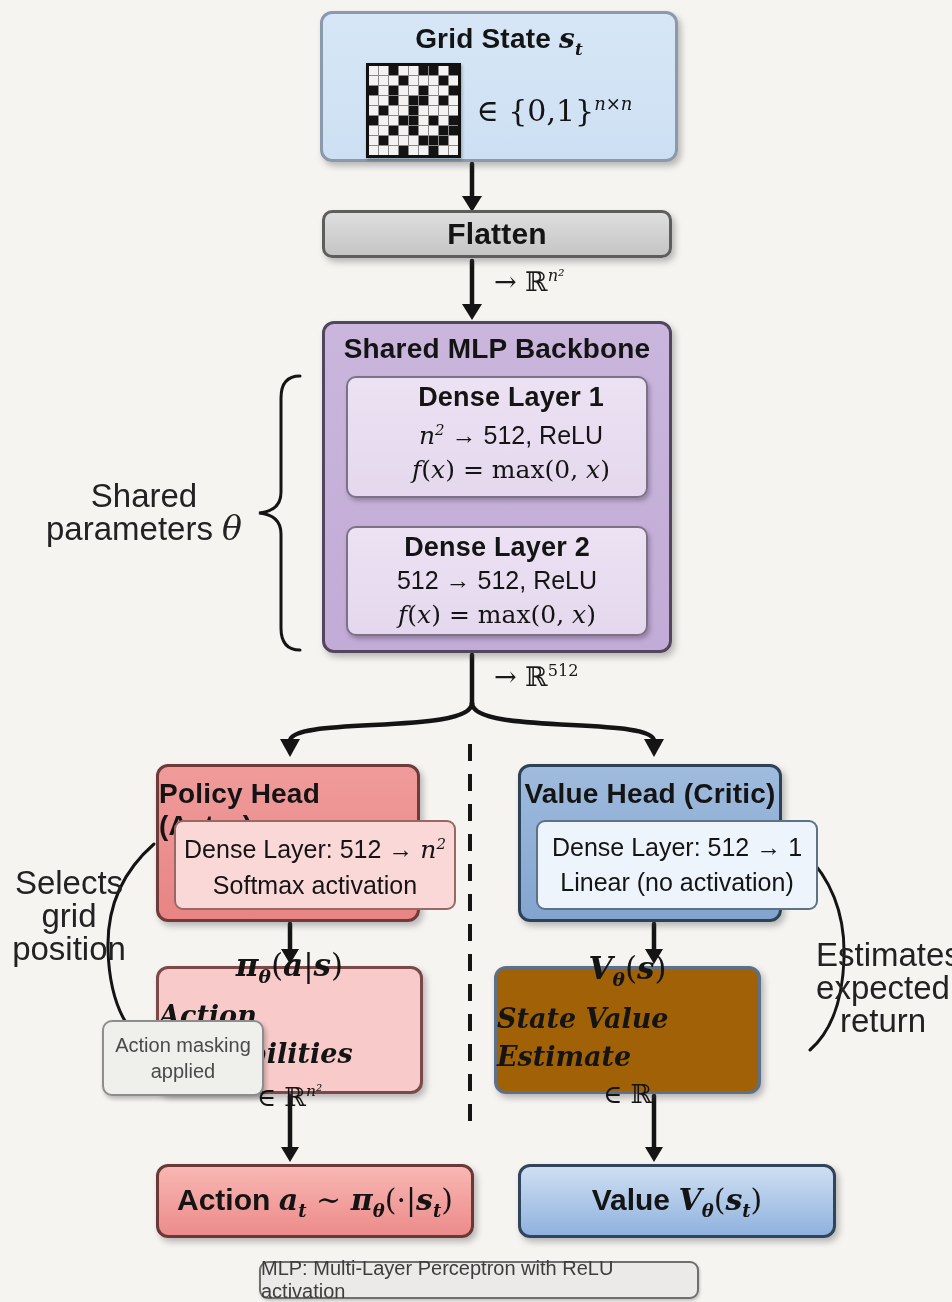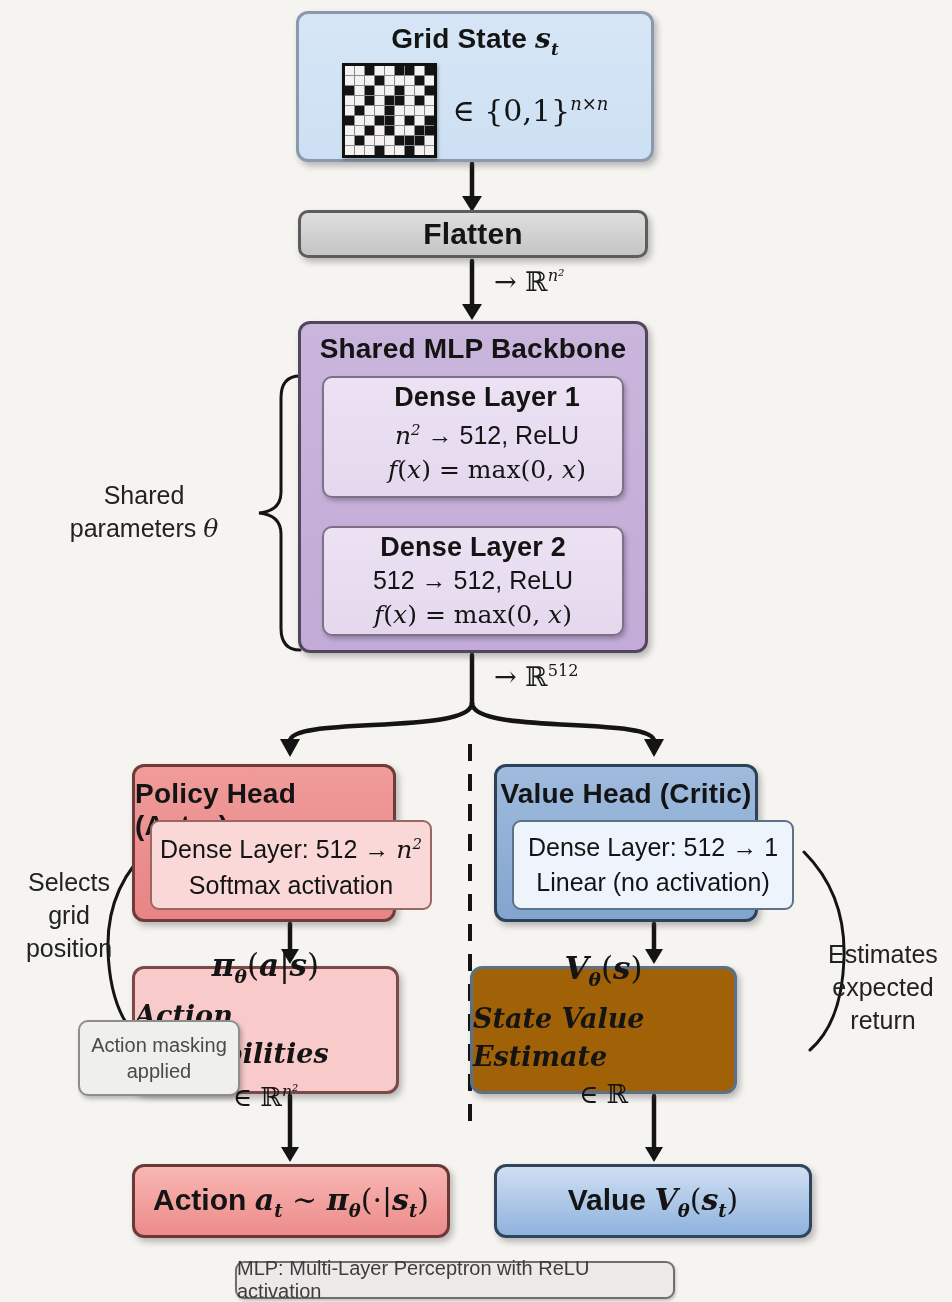--- a/index.html
+++ b/index.html
@@ -1,20 +1,20 @@
 <!DOCTYPE html>
 <html><head>
 <meta charset="utf-8">
 <style>
   html,body{margin:0;padding:0;}
   body{font-family:"Liberation Sans",sans-serif;background:#e9e7e4;}
   .canvas{position:relative;width:952px;height:1302px;background:#f6f4f1;overflow:hidden;}
   svg.connectors{position:absolute;left:0;top:0;z-index:1;}
   .box{position:absolute;z-index:2;border-radius:12px;box-shadow:3px 4px 6px rgba(70,70,70,.35);
-       display:flex;flex-direction:column;align-items:center;box-sizing:border-box;color:#141414;}
+       display:flex;flex-direction:column;align-items:center;box-sizing:border-box;color:#141414;margin-left:24px;}
   .box-title{font-weight:700;font-size:28px;letter-spacing:.2px;}
   
   .seg-plain{font-family:Liberation Sans, sans-serif;font-style:normal;}
   .seg-bold{font-family:"Liberation Sans",sans-serif;font-weight:700;}
   .seg-math{font-family:"DejaVu Serif",serif;font-style:italic;}
   .seg-mathbold{font-family:"DejaVu Serif",serif;font-style:italic;font-weight:700;}
   .seg-mathup{font-family:"DejaVu Serif",serif;font-style:normal;}
   .seg-italic{font-family:"DejaVu Serif",serif;font-style:italic;font-weight:700;}
   sub.seg-sub,sub.seg-subbold,sup.seg-sup,sup.seg-supup{font-size:.6em;font-family:"DejaVu Serif",serif;}
   sub.seg-sub,sup.seg-sup{font-style:italic;}
@@ -52,21 +52,21 @@
   .out-box{width:267px;height:128px;justify-content:center;}
   .policy-out{left:132px;top:966px;background:#f8caca;border:3px solid #7b4949;}
   .value-out{left:470px;top:966px;background:#a16207;border:3px solid #5c7089;}
   .out-formula{font-size:31px;line-height:40px;}
   .out-caption{font-size:27px;line-height:37px;}
   .out-domain{font-size:26px;line-height:36px;font-family:"DejaVu Serif",serif;}
   .result-box{width:318px;height:74px;justify-content:center;}
   .action-result{left:132px;top:1164px;background:linear-gradient(180deg,#f8b7b2,#ec8b8b);border:3px solid #6b3838;}
   .value-result{left:494px;top:1164px;background:linear-gradient(180deg,#cfdff2,#8fb2de);border:3px solid #30455c;}
   .result-formula{font-size:30px;}
-  .side-label{position:absolute;z-index:2;text-align:center;font-size:25px;line-height:33px;color:#222;}
+  .side-label{position:absolute;z-index:2;text-align:center;font-size:33px;line-height:33px;color:#222;}
   .shared-params{left:28px;top:479px;width:232px;}
   .selects-label{left:8px;top:866px;width:122px;}
   .estimates-label{left:816px;top:938px;width:134px;}
   .masking-note{left:78px;top:1020px;width:162px;height:76px;background:#efefec;border:2.5px solid #8d8d8d;
                 border-radius:10px;justify-content:center;z-index:5;font-size:20px;line-height:26px;color:#4a4a4a;
                 box-shadow:2px 3px 4px rgba(0,0,0,.25);}
   .footnote{left:235px;top:1261px;width:440px;height:38px;background:#eceae8;border:2.5px solid #6f6f6f;
             border-radius:9px;justify-content:center;font-size:20px;color:#3d3d3d;box-shadow:1px 2px 3px rgba(0,0,0,.2);}
 </style>
 </head>

